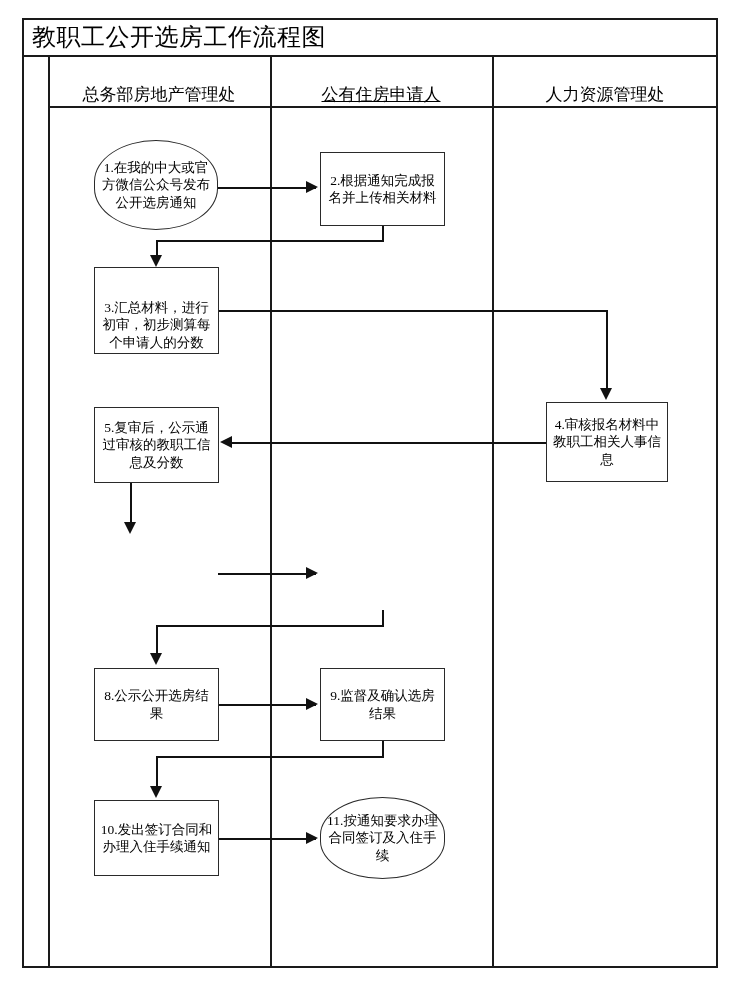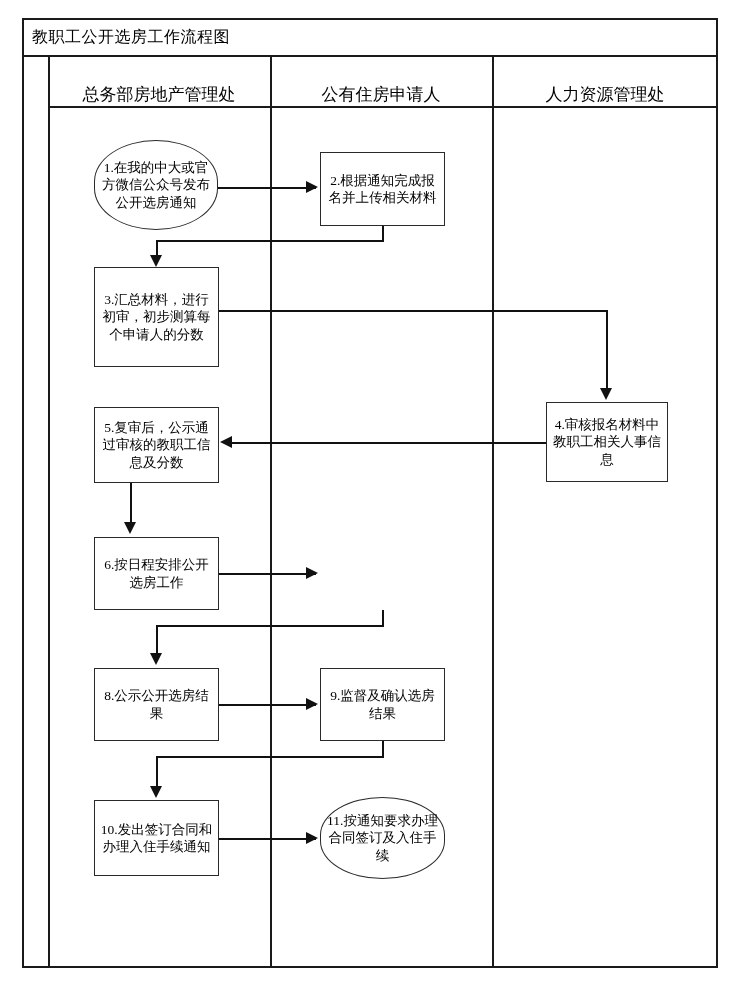--- a/index.html
+++ b/index.html
@@ -19,40 +19,40 @@
     box-sizing:border-box;
   }
   .title-bar{
     position:absolute;left:22px;top:18px;
     width:696px;height:39px;
     box-sizing:border-box;
     border-bottom:2px solid #1a1a1a;
     display:flex;align-items:center;
   }
   .title-text{
-    font-size:16px;line-height:1;
+    font-size:24px;line-height:1;
     padding-left:10px;
     letter-spacing:0.5px;
     white-space:nowrap;
   }
   .header-row{
     position:absolute;left:48px;top:57px;
     width:670px;height:51px;
     box-sizing:border-box;
     border-bottom:2px solid #1a1a1a;
     display:flex;
   }
   .header-cell{
     display:flex;align-items:flex-end;justify-content:center;
     font-size:17px;
     box-sizing:border-box;
     height:100%;
   }
   .header-cell.c0{width:222px;}
-  .header-cell.c1{width:222px;}
+  .header-cell.c1{width:222px;text-decoration:underline;}
   .header-cell.c2{width:226px;}
 
   
   .vrule{position:absolute;width:0;border-left:2px solid #1a1a1a;}
   .vr-spine{left:48px;top:57px;height:911px;}
   .vr-1{left:270px;top:57px;height:911px;}
   .vr-2{left:492px;top:57px;height:911px;}
 
   
   .node{
@@ -156,35 +156,32 @@
   <div class="arrow right" style="left:306px;top:832px;"></div>
 
   <div class="node oval" style="left:94px;top:140px;width:124px;height:90px;">
     <span class="txt">1.在我的中大或官方微信公众号发布公开选房通知</span>
   </div>
 
   <div class="node" style="left:320px;top:152px;width:125px;height:74px;">
     <span class="txt">2.根据通知完成报名并上传相关材料</span>
   </div>
 
-  <div class="node" style="left:94px;top:267px;width:125px;height:100px;">
+  <div class="node" style="left:94px;top:267px;width:125px;height:87px;align-items:flex-end;">
     <span class="txt">3.汇总材料，进行初审，初步测算每个申请人的分数</span>
   </div>
 
   <div class="node" style="left:546px;top:402px;width:122px;height:80px;">
     <span class="txt">4.审核报名材料中教职工相关人事信息</span>
   </div>
 
   <div class="node" style="left:94px;top:407px;width:125px;height:76px;">
     <span class="txt">5.复审后，公示通过审核的教职工信息及分数</span>
   </div>
 
-  <div class="node" style="left:94px;top:537px;width:125px;height:73px;">
-    <span class="txt">6.按日程安排公开选房工作</span>
-  </div>
 
 
   <div class="node" style="left:94px;top:668px;width:125px;height:73px;text-align:center;">
     <span class="txt">8.公示公开选房结果</span>
   </div>
 
   <div class="node" style="left:320px;top:668px;width:125px;height:73px;">
     <span class="txt">9.监督及确认选房结果</span>
   </div>
 

